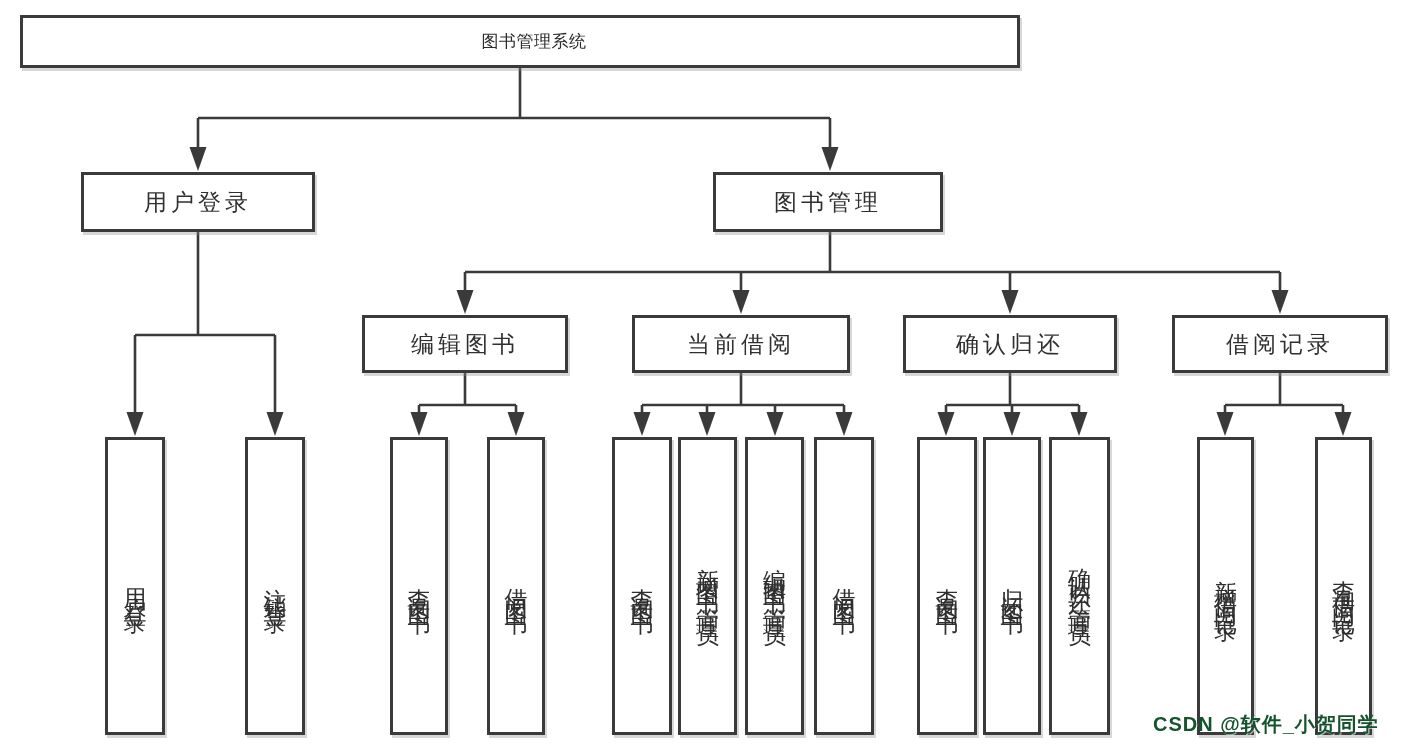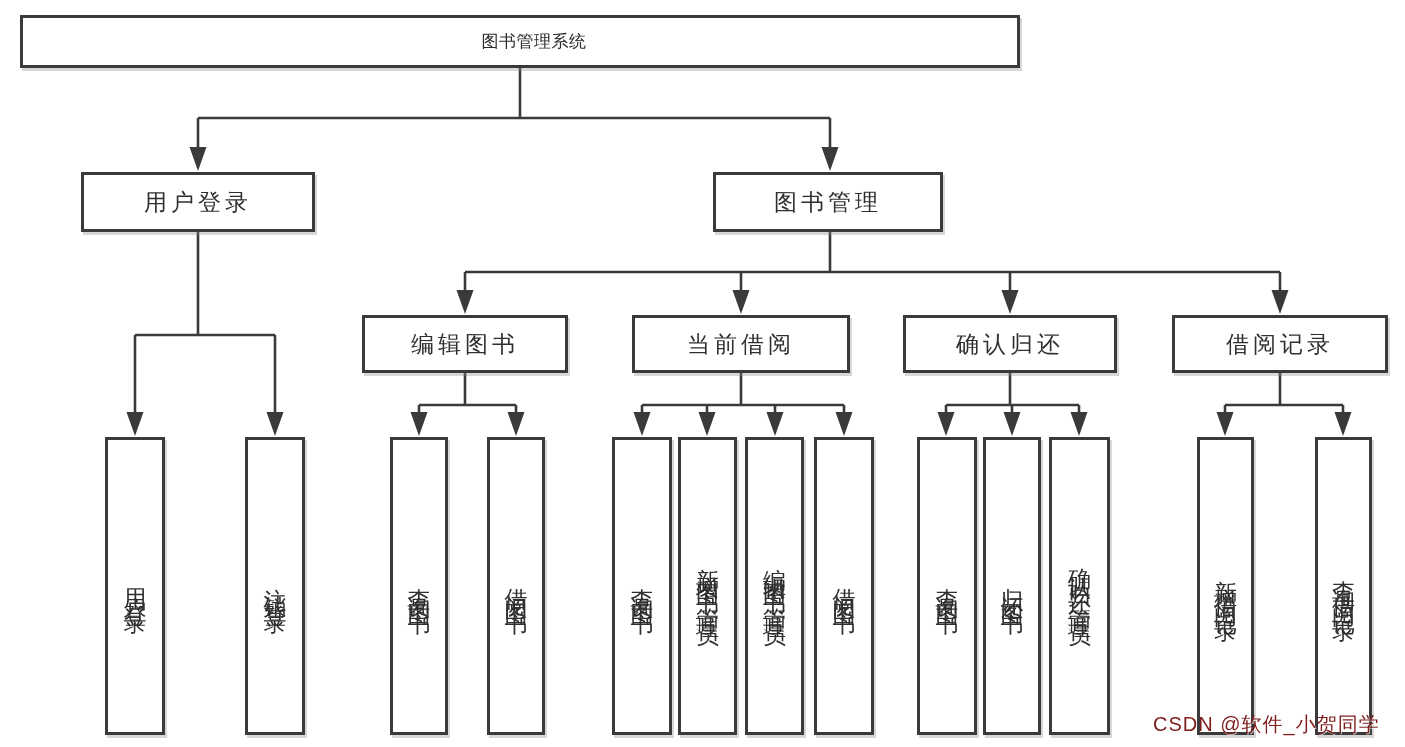--- a/index.html
+++ b/index.html
@@ -44,24 +44,25 @@
     font-size:23px;
     letter-spacing:8px;
     line-height:1;
     color:#2f2f2f;
   }
   .watermark {
     position:absolute;
     left:1153px; top:711px;
     font-size:20px;
     letter-spacing:1px;
-    color:#7f1d1d;
+    color:#14532d;
     z-index:5;
     white-space:nowrap;
     text-shadow:1px 1px 0 rgba(255,255,255,0.6);
+    font-weight:bold;
   }
 </style>
 </head>
 <body>
 
 <div class="stage">
 
   <svg class="connector-layer" viewBox="0 0 1405 747" xmlns="http://www.w3.org/2000/svg">
     <g stroke="#3a3a3a" stroke-width="2.6" fill="none">
       <path d="M520 68 V118 M198 118 H830"></path>

